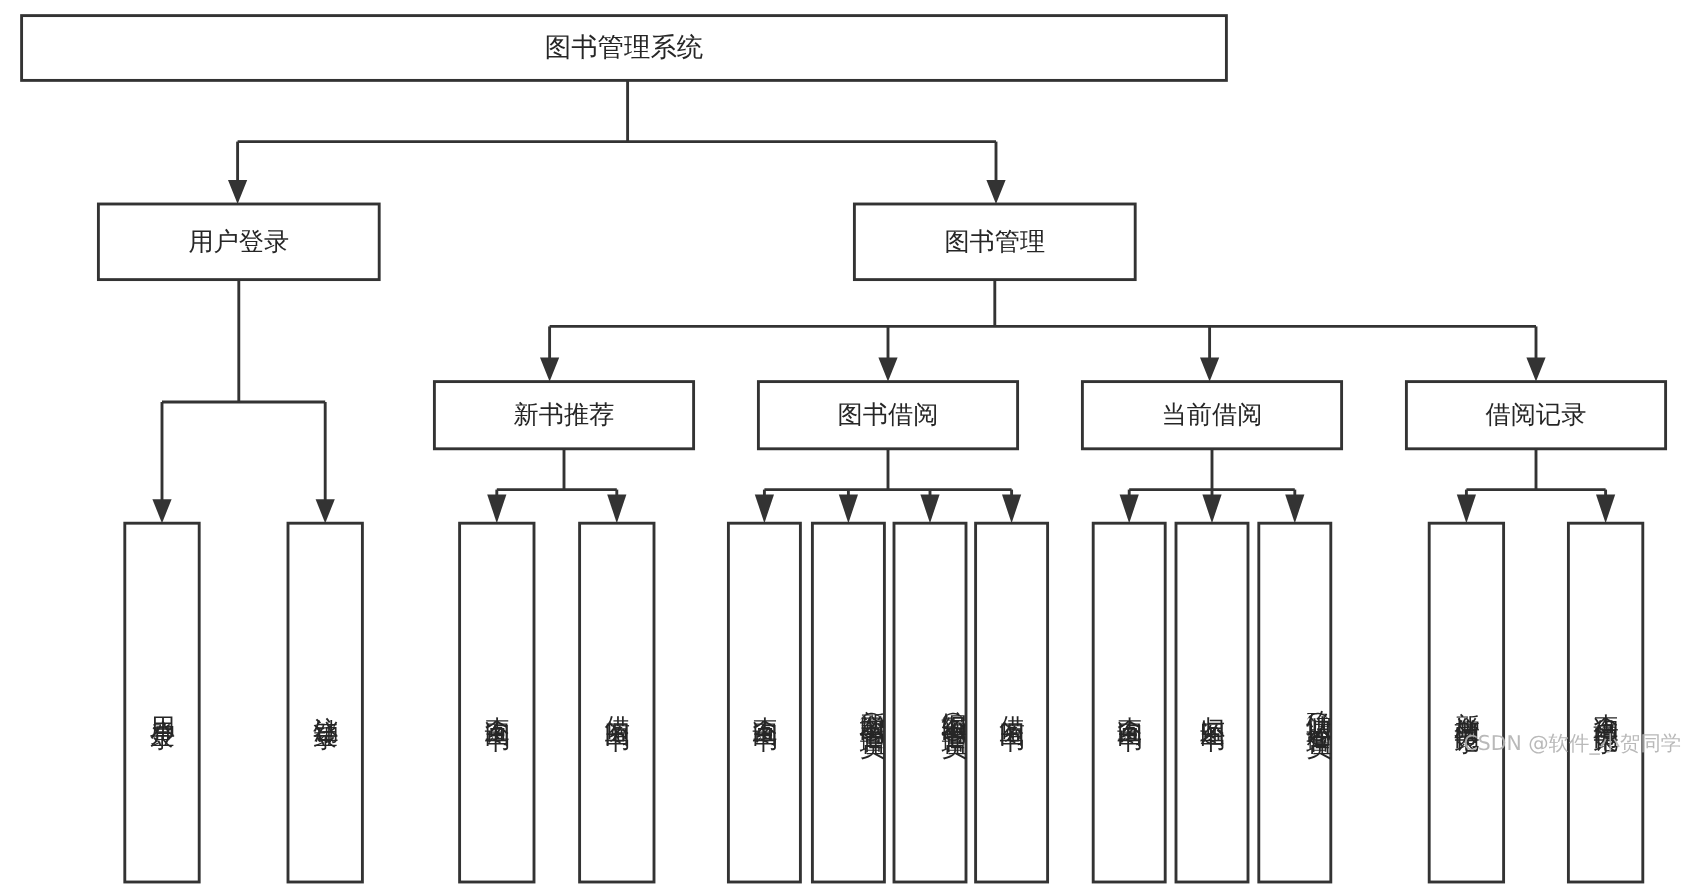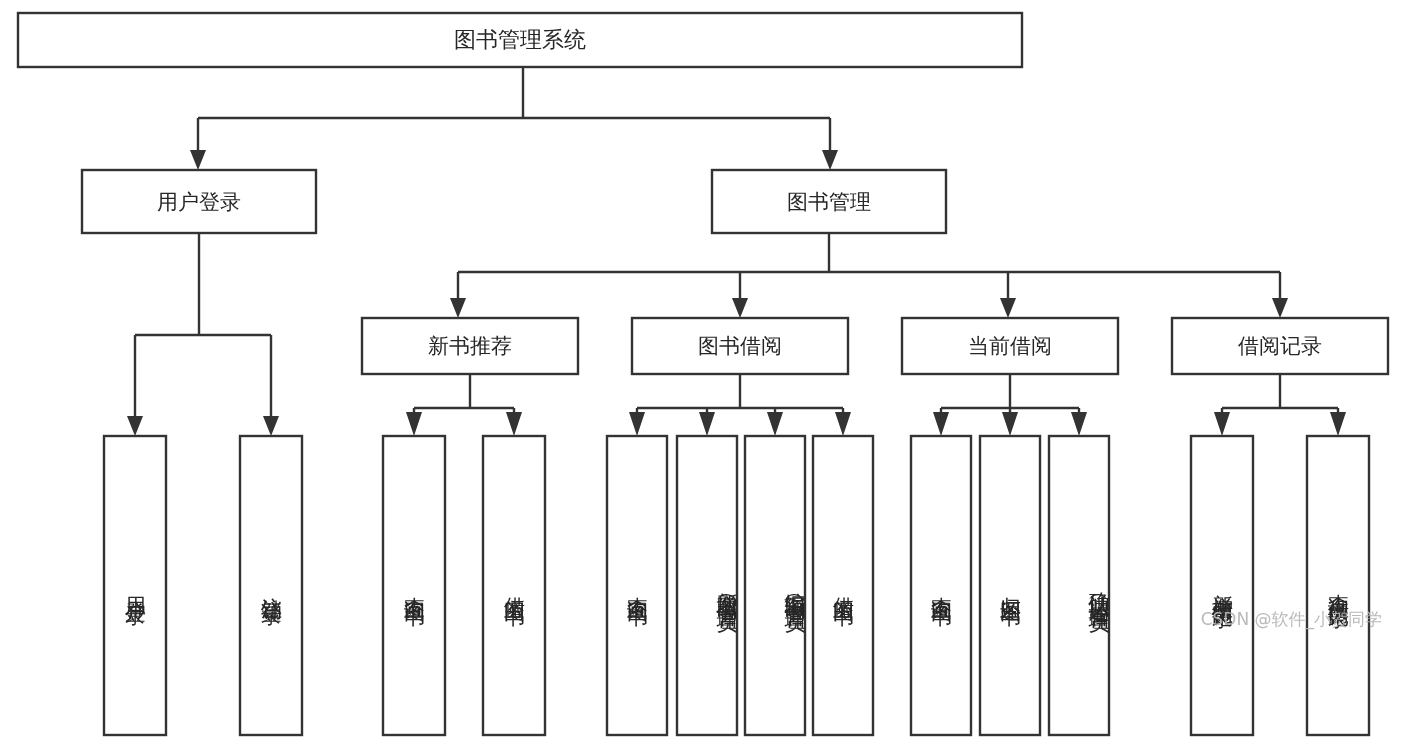--- a/index.html
+++ b/index.html
@@ -68,21 +68,21 @@
     letter-spacing: 3px;
     display: flex;
     align-items: center;
     justify-content: center;
     text-align: center;
     white-space: nowrap;
     pointer-events: none;
   }
   .watermark {
     position: absolute;
-    right: 23px;
+    right: 4px;
     bottom: 4px;
     font-family: "DejaVu Sans", "Liberation Sans", sans-serif;
     font-size: 17px;
     color: #b4b4b4;
     opacity: 0.92;
     white-space: nowrap;
   }
 </style>
 </head>
 <body>

